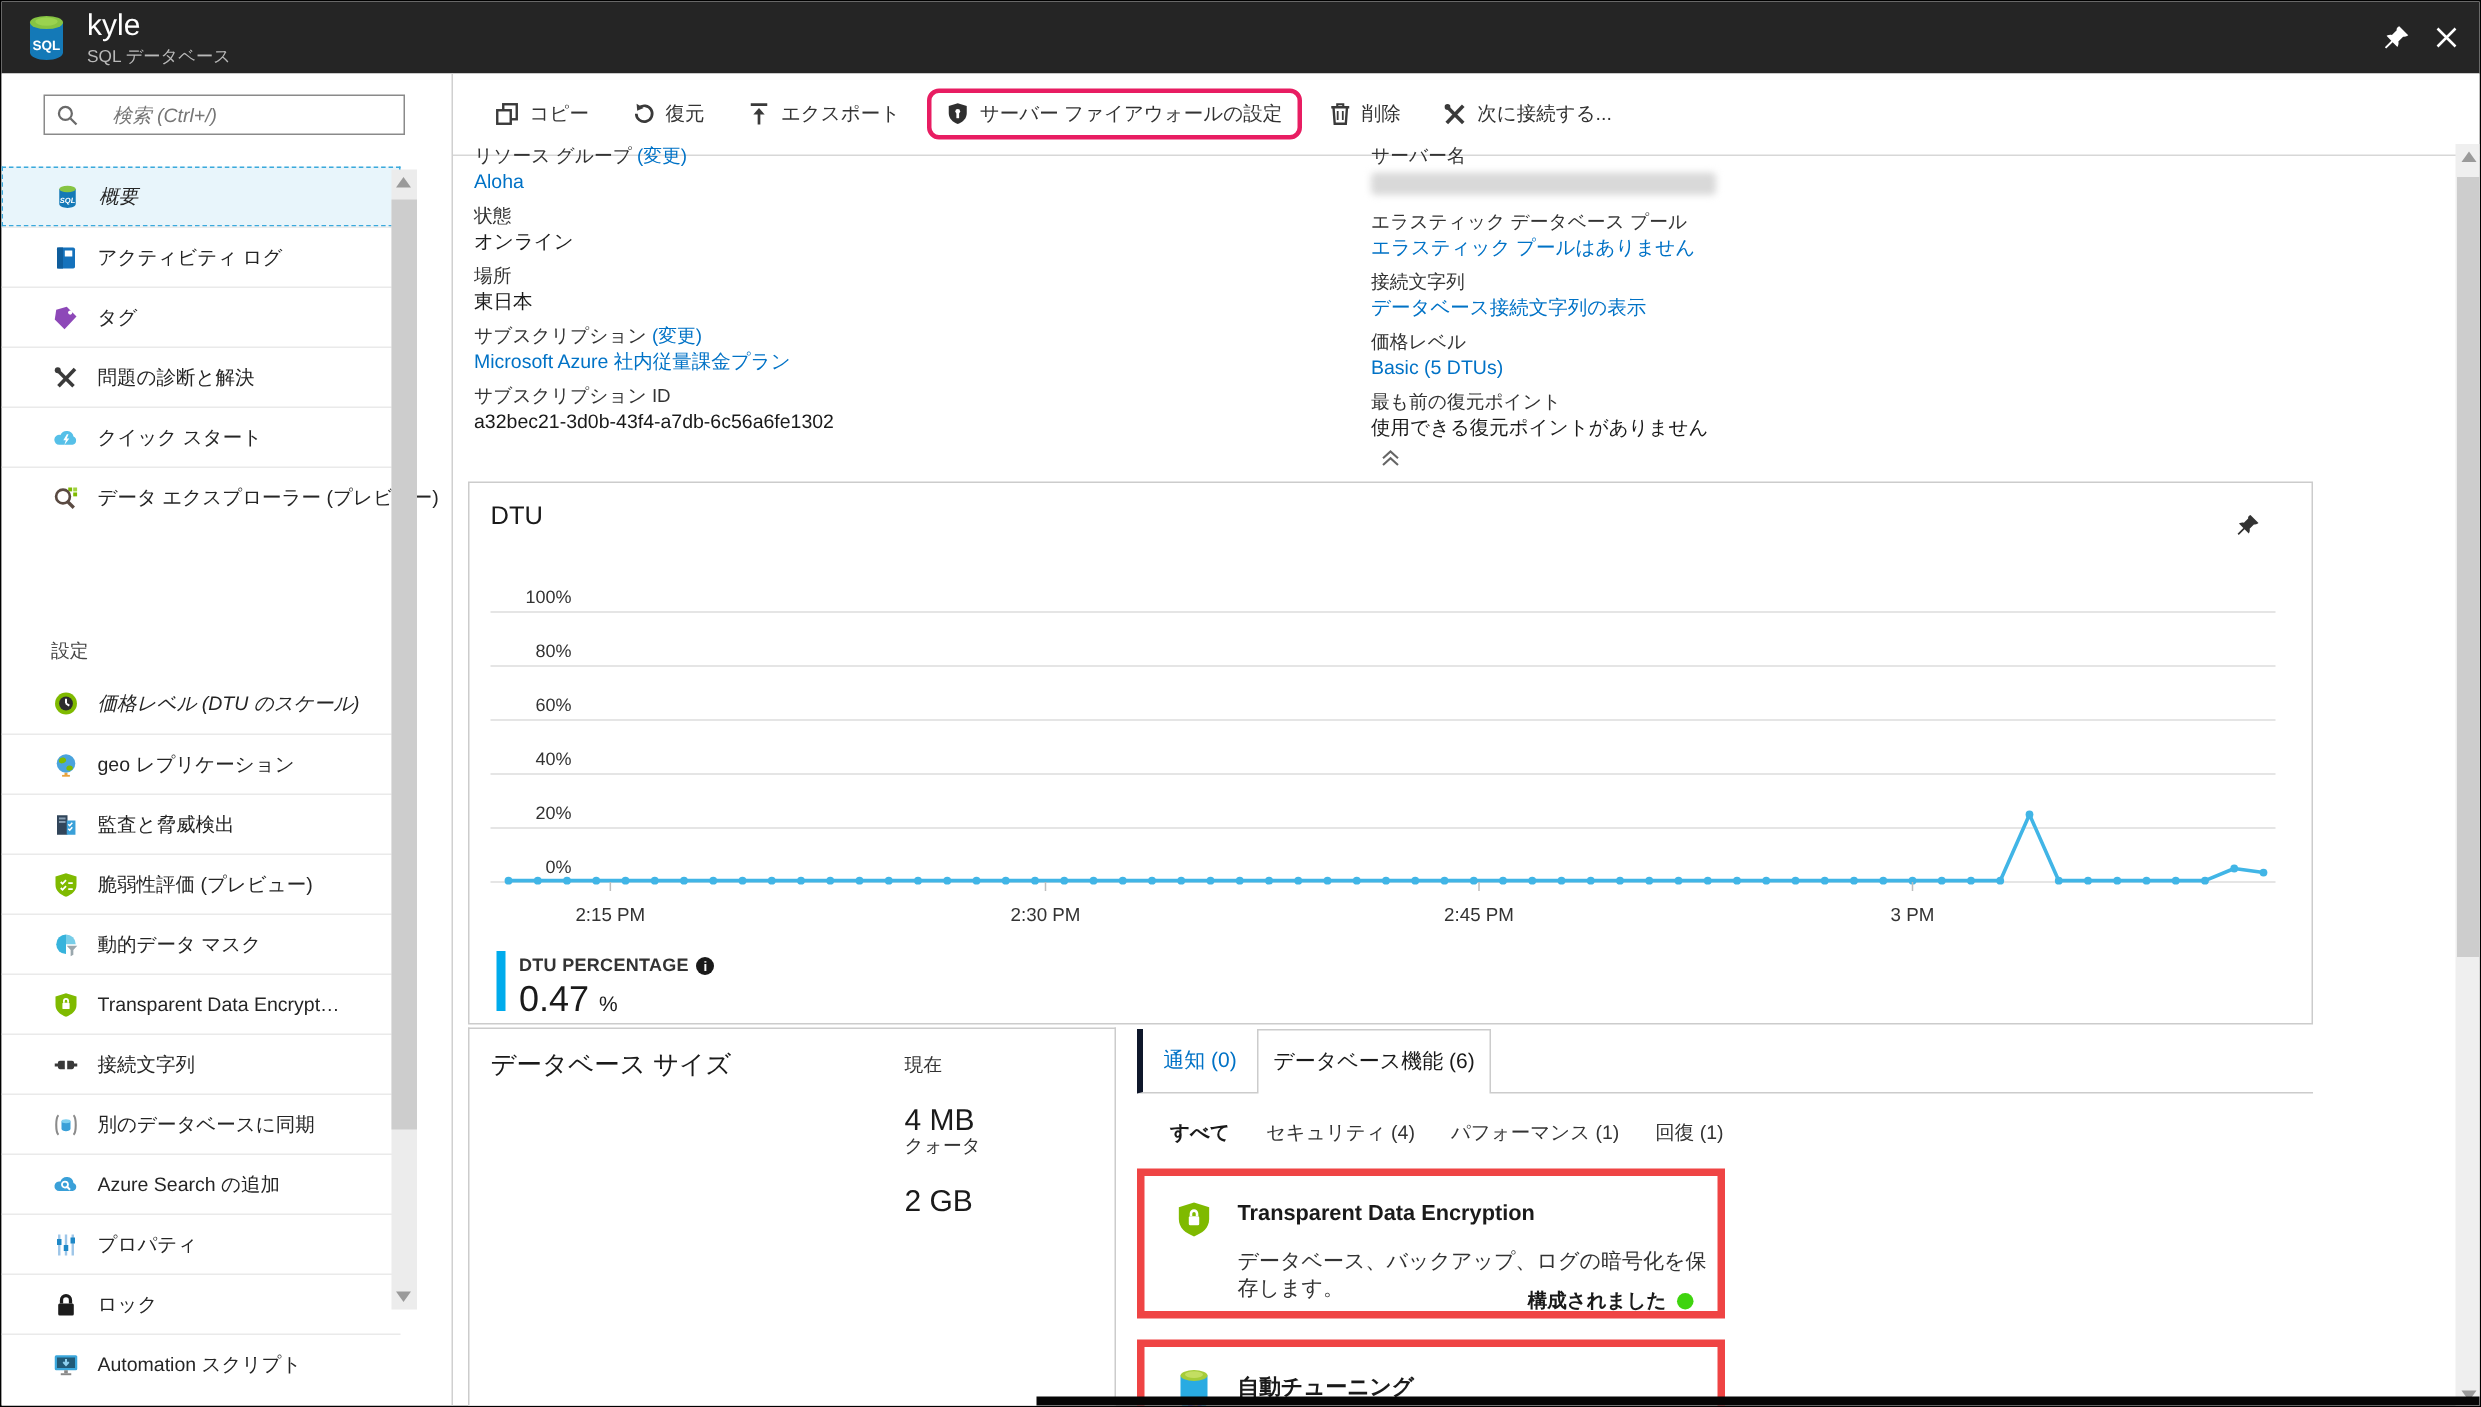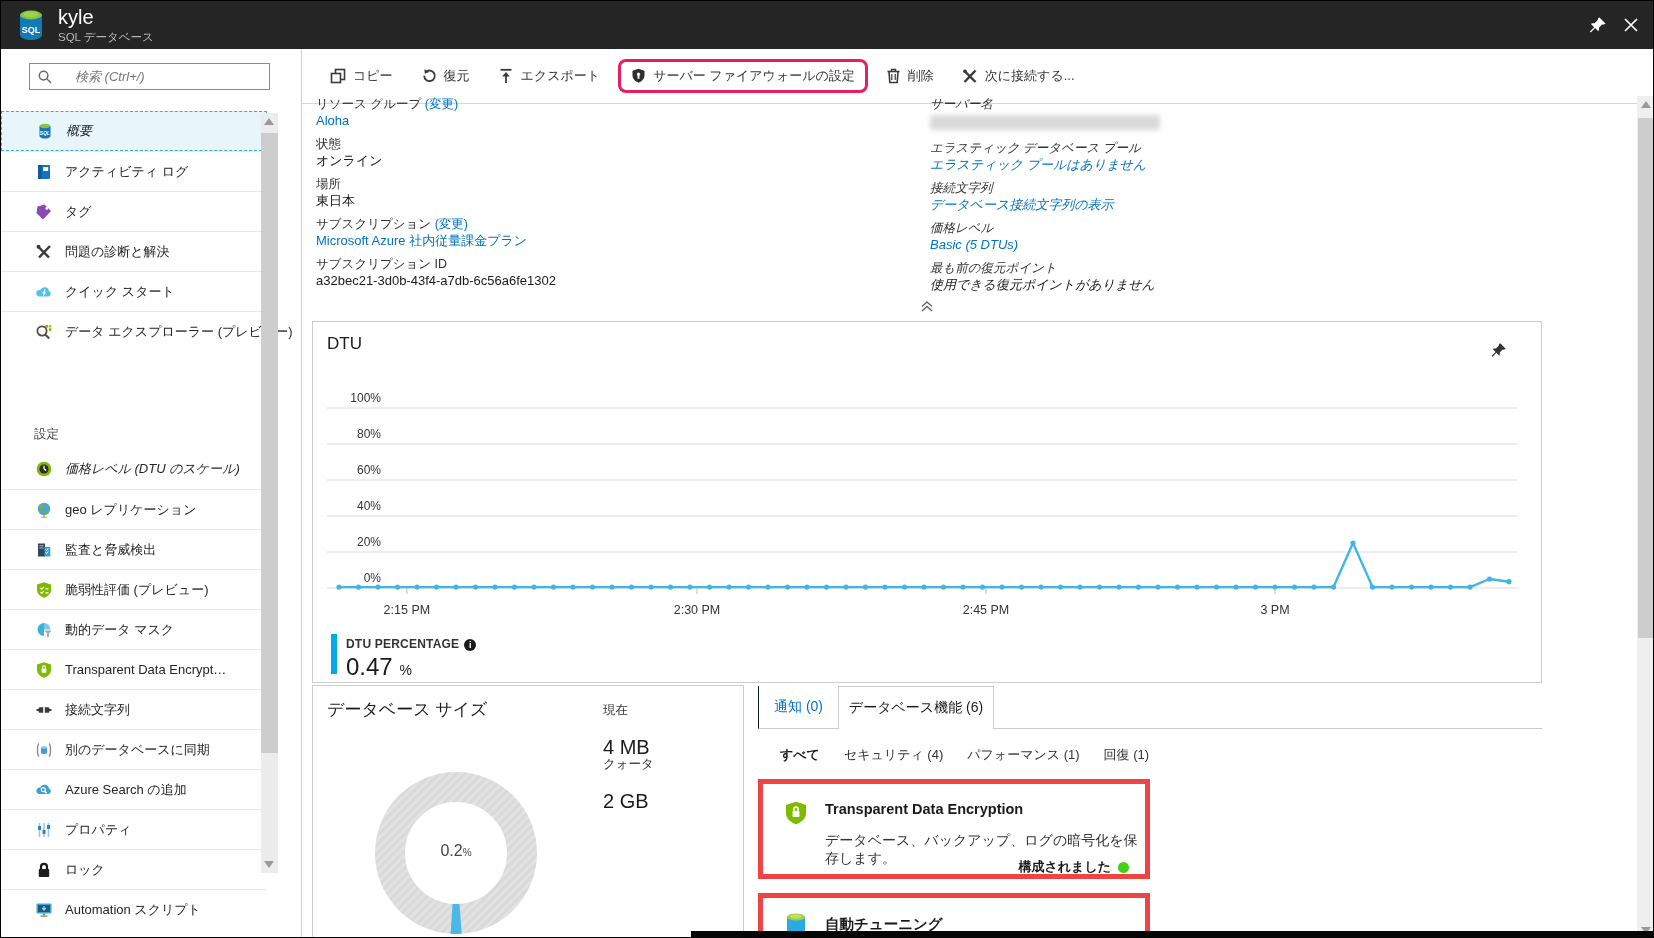--- a/index.html
+++ b/index.html
@@ -36,21 +36,21 @@
   .main{position:absolute;left:301px;top:48px;width:1353px;height:890px;background:#fff;}
   .toolbar{position:absolute;left:0;top:0;width:100%;height:55px;border-bottom:1px solid #d7d7d7;
            display:flex;align-items:center;padding-left:28px;}
   .tbtn{display:flex;align-items:center;margin-right:28px;cursor:pointer;}
   .tbtn .ti{margin-right:7px;display:flex;}
   .tbtn .tl{font-size:13px;color:#333;white-space:nowrap;}
   .tbtn.hl{border:3px solid #e81d62;border-radius:8px;padding:5px 10px;margin-left:-10px;margin-right:18px;}
   
   .ess{position:absolute;left:0;top:47px;width:100%;height:218px;}
   .ecol{position:absolute;top:0;}
-  .ecol.l{left:14px;} .ecol.r{left:628px;font-style:italic;}
+  .ecol.l{left:14px;} .ecol.r{left:612px;}
   .erow{margin-bottom:7px;}
   .elabel{font-size:12.5px;color:#333;line-height:16px;}
   .evalue{font-size:13px;color:#1a1a1a;line-height:17px;}
   .link{color:#0072c6;cursor:pointer;}
   .redacted{width:230px;height:15px;background:#d9d9d9;border-radius:3px;filter:blur(2.5px);margin-top:3px;}
   .collapse{position:absolute;left:618px;top:250px;cursor:pointer;}
   
   .panel{position:absolute;border:1px solid #ccc;background:#fff;}
   .dtu{left:10px;top:272px;width:1230px;height:362px;}
   .ptitle{position:absolute;left:14px;top:12px;font-size:17px;color:#1a1a1a;}
@@ -67,21 +67,21 @@
   .donutwrap{position:absolute;left:58px;top:82px;width:170px;height:170px;}
   .donutlabel{position:absolute;left:0;top:74px;width:170px;text-align:center;font-size:16px;color:#444;}
   .donutlabel .u{font-size:10px;}
   .dstat{position:absolute;left:290px;}
   .dstat .sl{font-size:12.5px;color:#333;}
   .dstat .sv{font-size:20px;color:#1a1a1a;margin-top:17px;}
   
   .tabs{position:absolute;left:456px;top:637px;width:784px;height:43px;}
   .tab{position:absolute;top:0;height:43px;display:flex;align-items:center;justify-content:center;
        font-size:14px;cursor:pointer;background:#fff;}
-  .tab.inactive{left:0;width:80px;color:#0072c6;border-left:1px solid #0f172a;border-bottom:1px solid #ccc;}
+  .tab.inactive{left:0;width:80px;color:#0072c6;border-left:4px solid #0f172a;border-bottom:1px solid #ccc;}
   .tab.active{left:80px;width:156px;color:#1a1a1a;border:1px solid #ccc;border-bottom:none;}
   .tabline{position:absolute;left:692px;top:679px;width:548px;height:1px;background:#ccc;}
   .subtabs{position:absolute;left:478px;top:697px;display:flex;font-size:13px;color:#333;}
   .subtab{margin-right:24px;cursor:pointer;}
   .subtab.active{font-weight:bold;color:#1a1a1a;}
   
   .card{position:absolute;left:456px;width:392px;border:5px solid #ef4444;background:#fff;}
   .card1{top:730px;height:100px;}
   .card2{top:844px;height:110px;}
   .cicon{position:absolute;left:20px;top:14px;width:26px;height:30px;}
@@ -511,33 +511,20 @@
         <div class="legbar"></div>
         <div>
           <div><span class="legname">DTU PERCENTAGE</span><span class="leginfo">i</span></div>
           <div class="legval"><span>0.47</span> <span class="legunit">%</span></div>
         </div>
       </div>
     </div>
 
     <div class="panel dbsize">
       <div class="ptitle">データベース サイズ</div>
-      <div class="donutwrap">
-        <svg width="170" height="170" viewBox="0 0 170 170">
-            <defs>
-              <pattern id="hatch" width="6" height="6" patternUnits="userSpaceOnUse" patternTransform="rotate(45)">
-                <rect width="6" height="6" fill="#d9d9d9"></rect>
-                <rect width="3" height="6" fill="#e2e2e2"></rect>
-              </pattern>
-            </defs>
-            <circle cx="85" cy="85" r="66" fill="none" stroke="url(#hatch)" stroke-width="30"></circle>
-            <circle cx="85" cy="85" r="66" fill="none" stroke="#4cb8e8" stroke-width="30" stroke-dasharray="9.1 414.7" transform="rotate(86.0 85 85)"></circle>
-          </svg>
-        <div class="donutlabel"><span>0.2</span><span class="u">%</span></div>
-      </div>
       <div class="dstat" style="top:16px;">
         <div class="sl">現在</div>
         <div class="sv">4 MB</div>
       </div>
       <div class="dstat" style="top:70px;">
         <div class="sl">クォータ</div>
         <div class="sv">2 GB</div>
       </div>
     </div>
 

